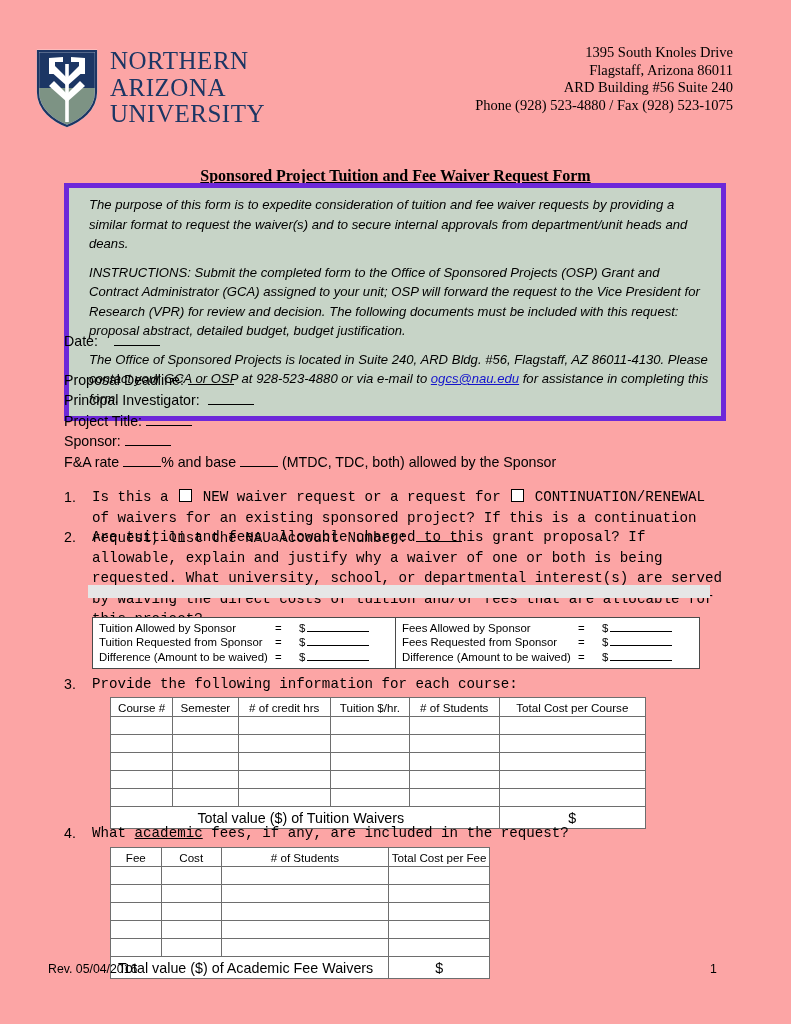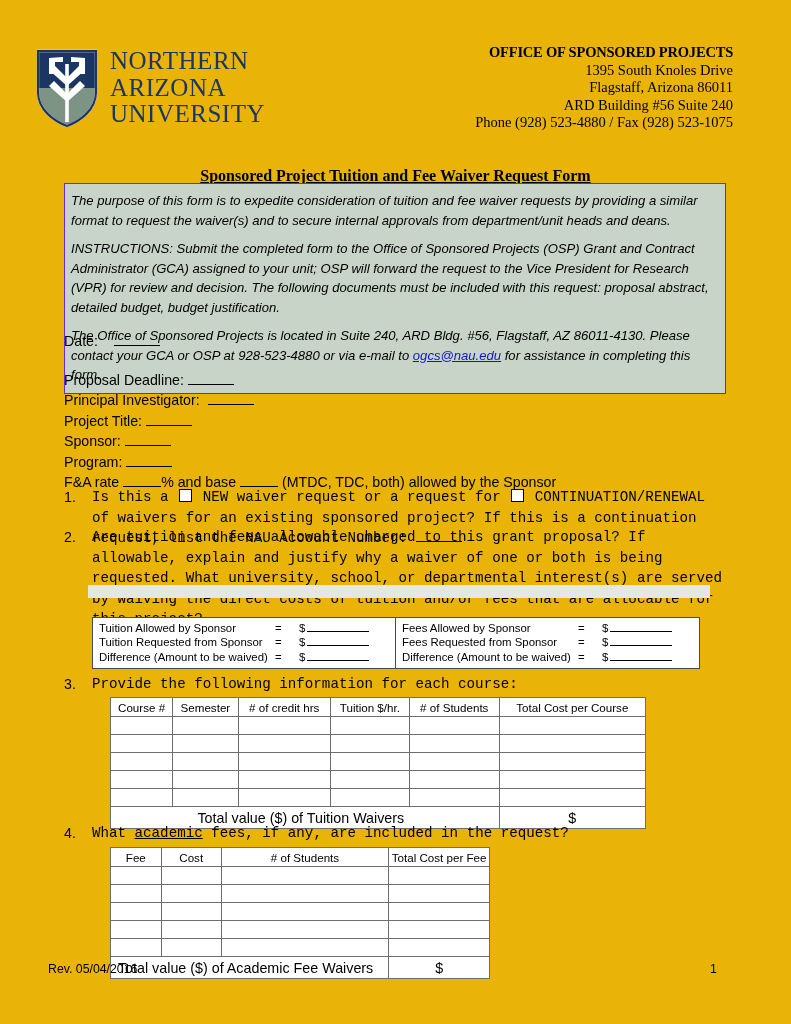--- a/index.html
+++ b/index.html
@@ -13,21 +13,21 @@
     position: relative;
     font-family: "Liberation Sans", sans-serif;
     color: #000000;
     overflow: hidden;
   }
 
   .page {
     position: relative;
     width: 791px;
     height: 1024px;
-    background: #eab308;
+    background: #fca5a5;
     box-sizing: border-box;
   }
 
   
   .header {
     position: absolute;
     top: 44px;
     left: 0;
     width: 791px;
     height: 110px;
@@ -86,22 +86,22 @@
   }
 
   
   .instr-box {
     position: absolute;
     left: 64px;
     top: 183px;
     width: 662px;
     box-sizing: border-box;
     background: #c7d4c7;
-    border: 1px solid #6d28d9;
-    padding: 7px 10px 8px 6px;
+    border: 5px solid #6d28d9;
+    padding: 7px 10px 8px 20px;
     font-style: italic;
     font-size: 13.1px;
     line-height: 19.5px;
     color: #000;
   }
   .instr-box p {
     margin: 0 0 9px 0;
   }
   .instr-box p:last-child { margin-bottom: 0; }
   .instr-box a {
@@ -281,21 +281,20 @@
         <path d="M2,3 L60,3 L60,44 C60,62 44,73 31,78 C18,73 2,62 2,44 Z" fill="none" stroke="#1c3664" stroke-width="2.2"></path>
       </svg>
       <div class="logo-words">
         <div>NORTHERN</div>
         <div>ARIZONA</div>
         <div>UNIVERSITY</div>
       </div>
     </div>
 
     <div class="addr">
-      <div class="office">OFFICE OF SPONSORED PROJECTS</div>
       <div>1395 South Knoles Drive</div>
       <div>Flagstaff, Arizona 86011</div>
       <div>ARD Building #56  Suite 240</div>
       <div>Phone (928) 523-4880 / Fax (928) 523-1075</div>
     </div>
   </div>
 
   <div class="form-title">Sponsored Project Tuition and Fee Waiver Request Form</div>
 
   <div class="instr-box">
@@ -316,24 +315,20 @@
     <div>
       <span>Principal Investigator:</span>
       &nbsp;<span class="blank blank-md"></span>
     </div>
     <div>
       <span>Project Title:</span>
       <span class="blank blank-md"></span>
     </div>
     <div>
       <span>Sponsor:</span>
-      <span class="blank blank-md"></span>
-    </div>
-    <div>
-      <span>Program:</span>
       <span class="blank blank-md"></span>
     </div>
     <div>
       <span>F&amp;A rate</span>
       <span class="blank blank-sm"></span><span>%  and base</span>
       <span class="blank blank-sm"></span>
       <span>(MTDC, TDC, both) allowed by the Sponsor</span>
     </div>
   </div>
 

